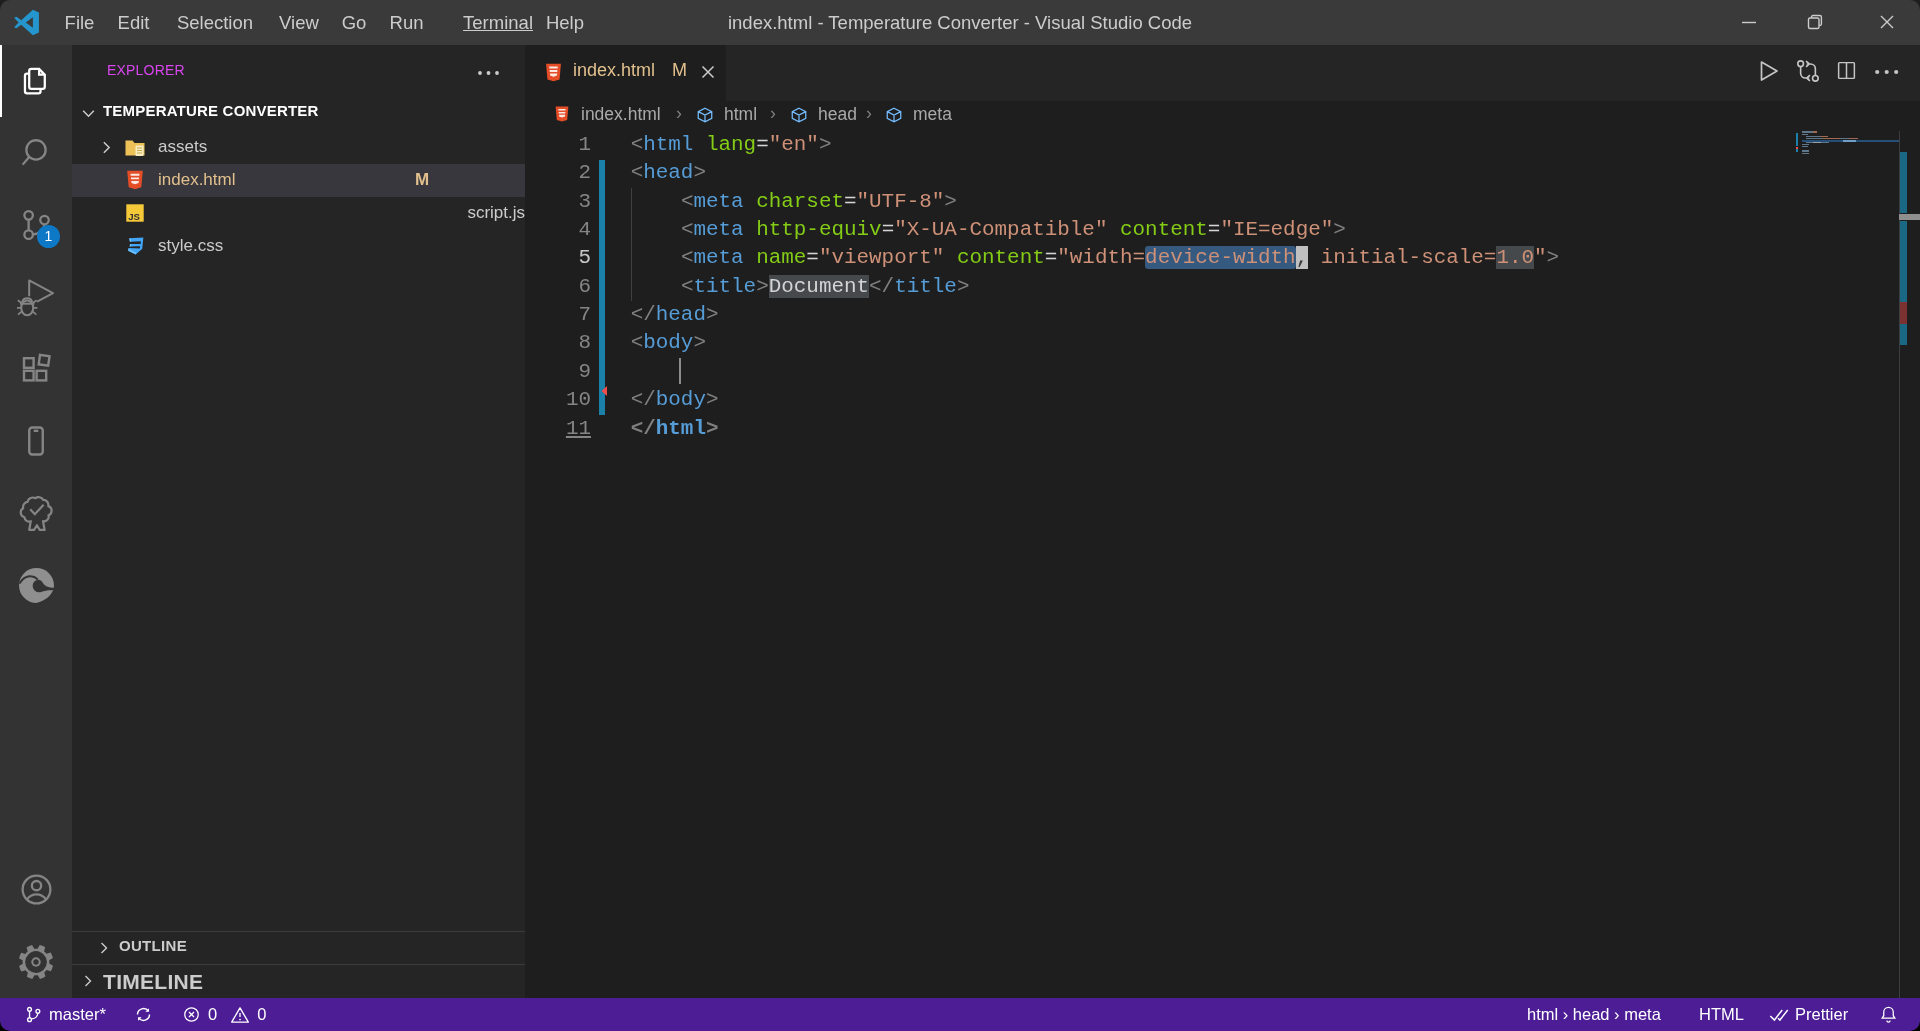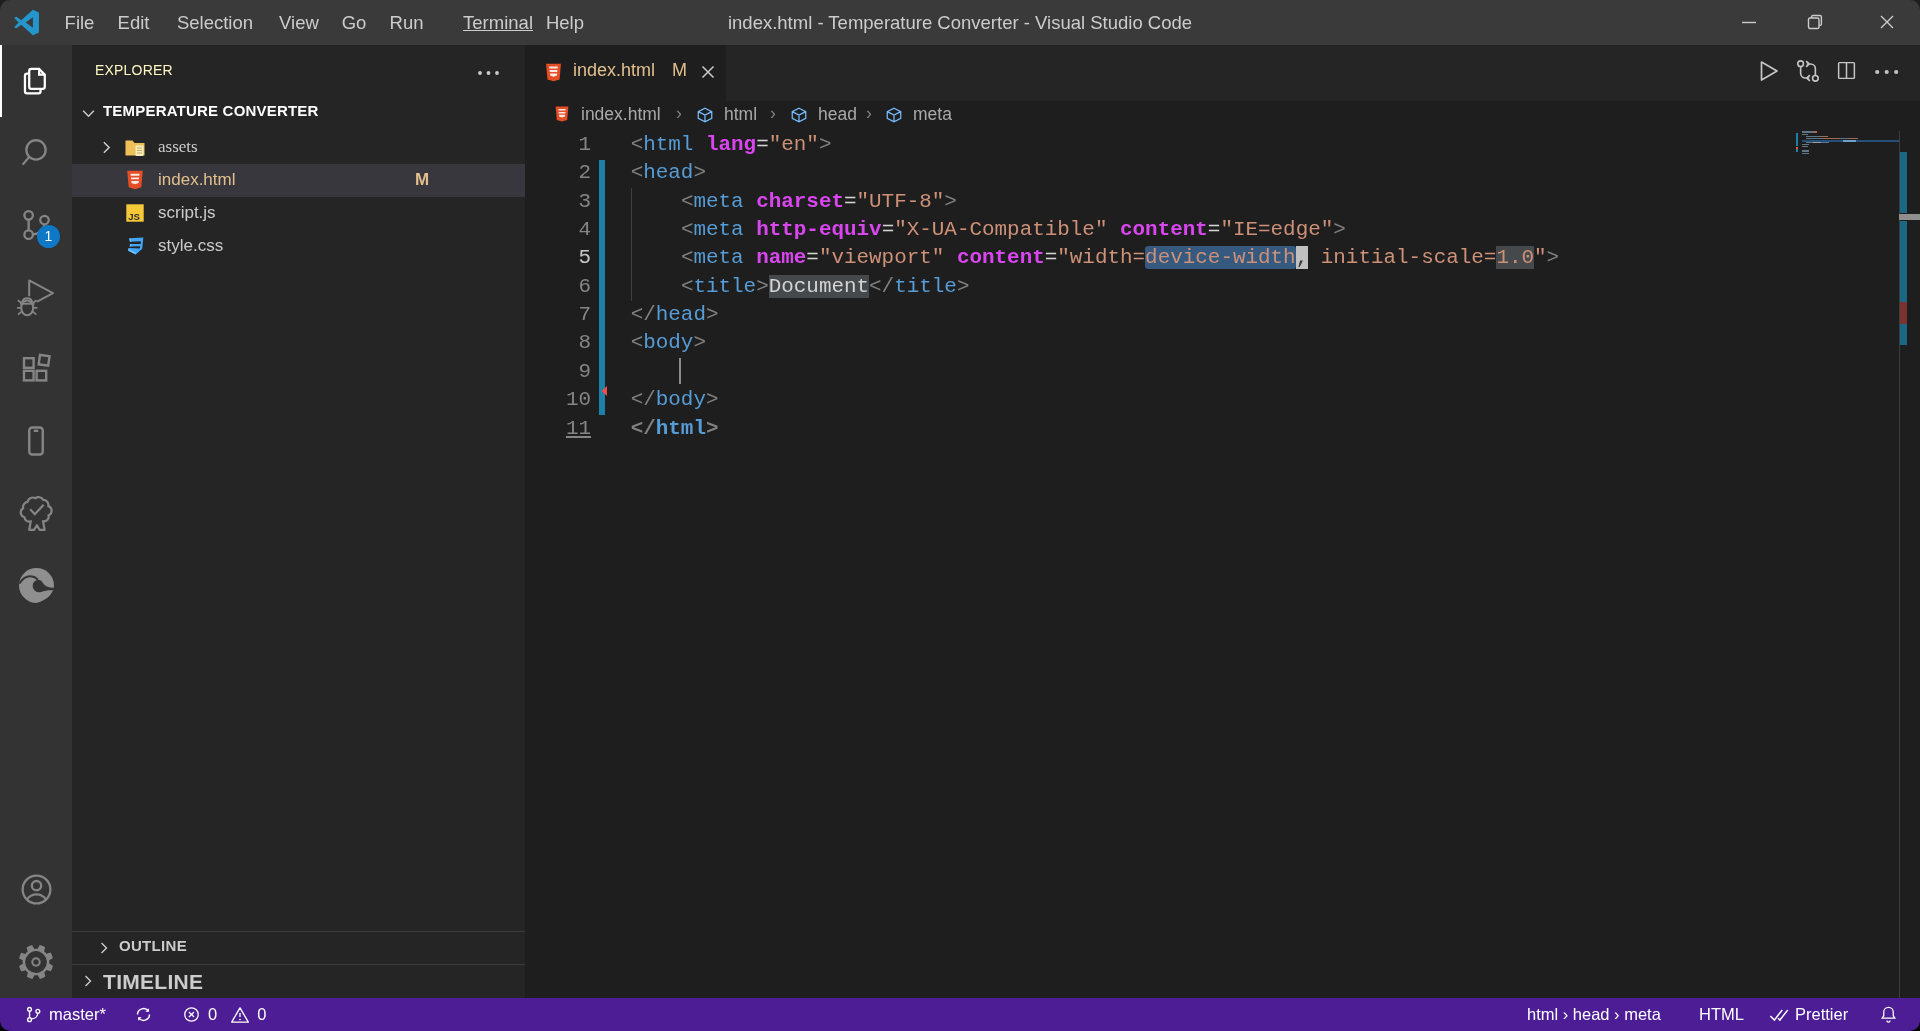--- a/index.html
+++ b/index.html
@@ -19,21 +19,21 @@
   #sidebar { position:absolute; left:72px; top:45px; width:453px; height:953px; background:#252526; }
   .treerow { position:absolute; left:0; width:453px; height:33px; display:flex; align-items:center; }
   .fname { color:#cccccc; font-size:17px; }
   
   #tabbar { position:absolute; left:525px; top:45px; width:1395px; height:56px; background:#252526; }
   #tab1 { position:absolute; left:0; top:0; width:201px; height:56px; background:#1e1e1e; }
   #breadcrumbs { position:absolute; left:525px; top:101px; width:1395px; height:30px; background:#1e1e1e; color:#a9a9a9; font-size:17.5px; }
   #editor { position:absolute; left:525px; top:131px; width:1395px; height:867px; background:#1e1e1e; }
   .codeline { position:absolute; white-space:pre; font-family:"Liberation Mono", monospace; font-size:20.92px; line-height:28.35px; height:28.35px; }
   .lnum { position:absolute; width:66px; text-align:right; color:#858585; font-family:"Liberation Mono", monospace; font-size:20.92px; line-height:28.35px; height:28.35px; }
-  .pu { color:#808080; } .tg { color:#569cd6; } .at { color:#d946ef;font-weight:bold; }
+  .pu { color:#808080; } .tg { color:#569cd6; } .at { color:#84cc16; }
   .eq { color:#d4d4d4; } .st { color:#ce9178; } .tx { color:#d4d4d4; }
   
   #statusbar { position:absolute; left:0; top:998px; width:1920px; height:33px; background:#4c1d95; color:#ffffff; font-size:16.5px; border-radius:0 0 10px 10px;}
   .sbitem { position:absolute; top:0; height:33px; line-height:33px; display:flex; align-items:center; }
 </style>
 </head>
 <body>
 <div id="win">
 
   <div id="titlebar">
@@ -133,21 +133,21 @@
     <div class="act" style="top:881px;">
       <svg width="38" height="38" viewBox="0 0 37 37">
         <path fill="#858585" fill-rule="evenodd" transform="rotate(22 18.5 18.5)" d="M35.15 15.62 A16.9 16.9 0 0 1 35.15 21.38 L31.04 21.93 A13.0 13.0 0 0 1 29.79 24.94 L32.31 28.24 A16.9 16.9 0 0 1 28.24 32.31 L24.94 29.79 A13.0 13.0 0 0 1 21.93 31.04 L21.38 35.15 A16.9 16.9 0 0 1 15.62 35.15 L15.07 31.04 A13.0 13.0 0 0 1 12.06 29.79 L8.76 32.31 A16.9 16.9 0 0 1 4.69 28.24 L7.21 24.94 A13.0 13.0 0 0 1 5.96 21.93 L1.85 21.38 A16.9 16.9 0 0 1 1.85 15.62 L5.96 15.07 A13.0 13.0 0 0 1 7.21 12.06 L4.69 8.76 A16.9 16.9 0 0 1 8.76 4.69 L12.06 7.21 A13.0 13.0 0 0 1 15.07 5.96 L15.62 1.85 A16.9 16.9 0 0 1 21.38 1.85 L21.93 5.96 A13.0 13.0 0 0 1 24.94 7.21 L28.24 4.69 A16.9 16.9 0 0 1 32.31 8.76 L29.79 12.06 A13.0 13.0 0 0 1 31.04 15.07 L35.15 15.62 Z M29.1 18.5 A10.6 10.6 0 1 0 7.9 18.5 A10.6 10.6 0 1 0 29.1 18.5 Z"></path>
         <circle cx="18.5" cy="18.5" r="4.6" fill="#858585"></circle>
         <circle cx="18.5" cy="18.5" r="2.6" fill="#333333"></circle>
       </svg>
     </div>
   </div>
 
   <div id="sidebar">
-    <div class="abs" style="left:23px;top:17px;width:300px;height:22px;color:#fef9c3;font-size:14px;letter-spacing:0.2px;">EXPLORER</div>
+    <div class="abs" style="left:35px;top:17px;width:300px;height:22px;color:#d946ef;font-size:14px;letter-spacing:0.2px;">EXPLORER</div>
     <svg class="abs" style="left:405px;top:24px" width="24" height="8" viewBox="0 0 24 8">
         <circle cx="3" cy="4" r="1.9" fill="#cccccc"></circle>
         <circle cx="11.5" cy="4" r="1.9" fill="#cccccc"></circle>
         <circle cx="20" cy="4" r="1.9" fill="#cccccc"></circle>
       </svg>
 
     <div class="abs" style="left:0;top:52px;width:453px;height:33px;">
       <svg class="abs" style="left:8px;top:8px" width="17" height="17" viewBox="0 0 16 16" fill="none">
           <path stroke="#cccccc" stroke-width="1.4" d="M3 5.5 L8 10.5 L13 5.5"></path>
         </svg>
@@ -156,33 +156,33 @@
 
     <div class="treerow" style="top:85.5px;">
       <svg class="abs" style="left:26px;top:8px" width="17" height="17" viewBox="0 0 16 16" fill="none">
           <path stroke="#cccccc" stroke-width="1.4" d="M5.5 3 L10.5 8 L5.5 13"></path>
         </svg>
       <svg class="abs" style="left:51px;top:5px" width="24" height="24" viewBox="0 0 24 24">
         <path fill="#edc158" d="M2.5 4.5 h7 l2 2.5 h10 v12.5 h-19 Z"></path>
         <rect x="12.5" y="9.5" width="8" height="10.5" rx="1" fill="#f7ecc1"></rect>
         <path stroke="#caa94e" stroke-width="1.2" d="M14 12 h5 M14 14.5 h5 M14 17 h5"></path>
       </svg>
-      <span class="fname" style="margin-left:86px;font-family:Liberation Serif, serif;">assets</span>
+      <span class="fname" style="margin-left:86px;">assets</span>
     </div>
 
     <div class="treerow" style="top:118.5px;background:#37373d;">
       <svg class="abs" style="left:52px;top:5.5px" width="22" height="22" viewBox="0 0 24 24">
         <path fill="#e44d26" d="M3.5 2 h17 l-1.6 18 L12 22 l-6.9 -2 Z"></path>
         <path fill="#ffffff" opacity="0.88" d="M7.1 5.2 h9.8 l-0.2 2.1 H7.3 Z M7.5 9.2 h9 l-0.2 2.1 H7.7 Z M8 13.1 h8.2 l-0.25 2.3 -3.9 1.35 -3.9 -1.35 Z"></path>
       </svg>
       <span class="fname" style="margin-left:86px;color:#e2c08d;">index.html</span>
       <span class="abs" style="left:343px;top:6px;color:#e2c08d;font-size:17px;font-weight:bold;">M</span>
     </div>
 
-    <div class="treerow" style="top:151.5px;">
+    <div class="treerow" style="top:151.5px;justify-content:flex-end;">
       <svg class="abs" style="left:52px;top:5.5px" width="22" height="22" viewBox="0 0 24 24">
         <rect x="2.5" y="2.5" width="19" height="19" fill="#f5c938"></rect>
         <text x="17.5" y="19.5" text-anchor="end" font-family="Liberation Sans" font-size="10.5" font-weight="bold" fill="#2f2f2f">JS</text>
       </svg>
       <span class="fname" style="margin-left:86px;">script.js</span>
     </div>
 
     <div class="treerow" style="top:184.5px;text-align:right;">
       <svg class="abs" style="left:52px;top:5.5px" width="22" height="22" viewBox="0 0 24 24">
         <path fill="#42a5f5" d="M5.7 3.6 L21.1 2.8 L19.9 15.0 L12.8 21.4 L4.5 17.2 L5.0 14.2 L17.3 14.6 L17.6 12.2 L6.2 12.6 L6.6 9.9 L18.2 9.7 L18.4 6.9 L6.4 7.4 Z"></path>

